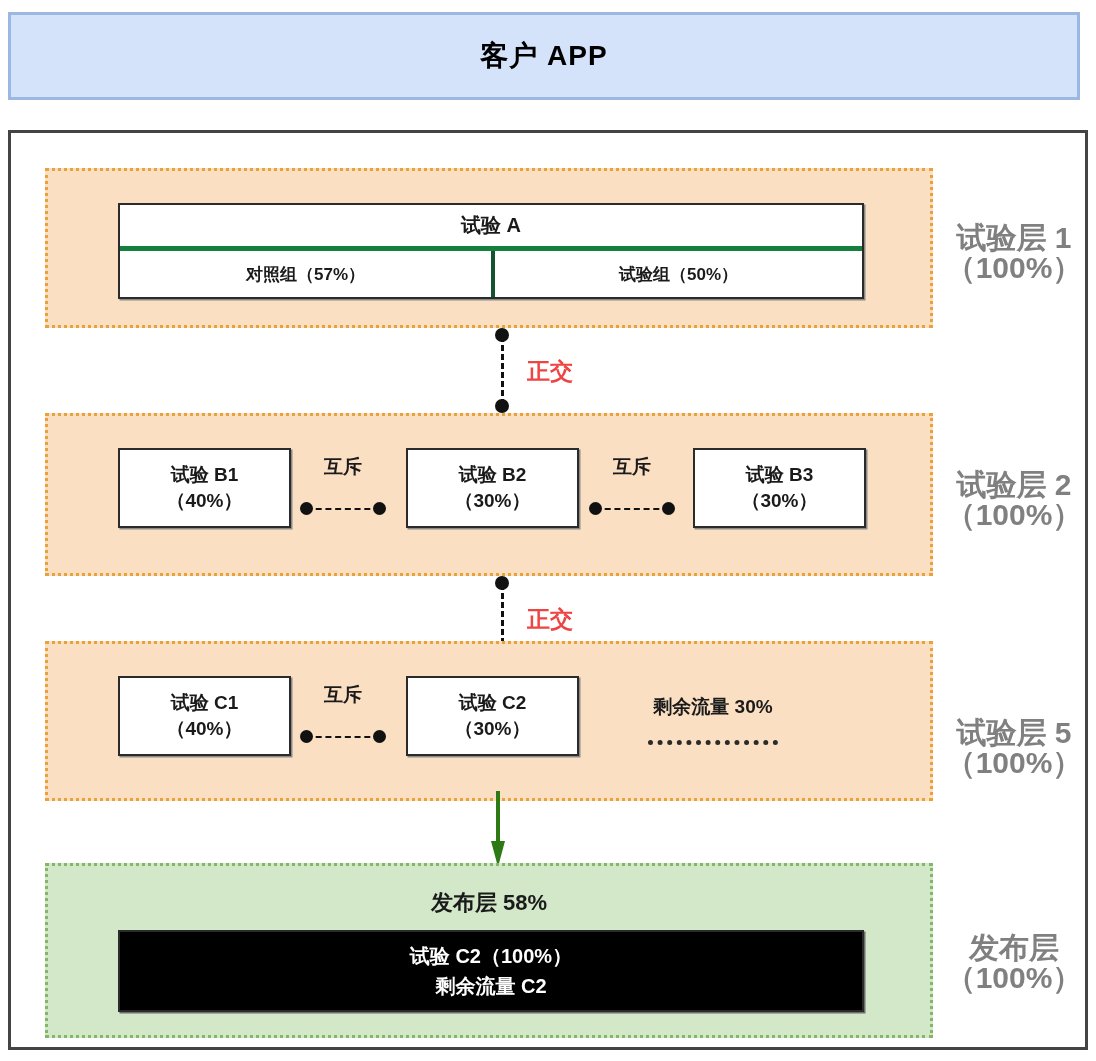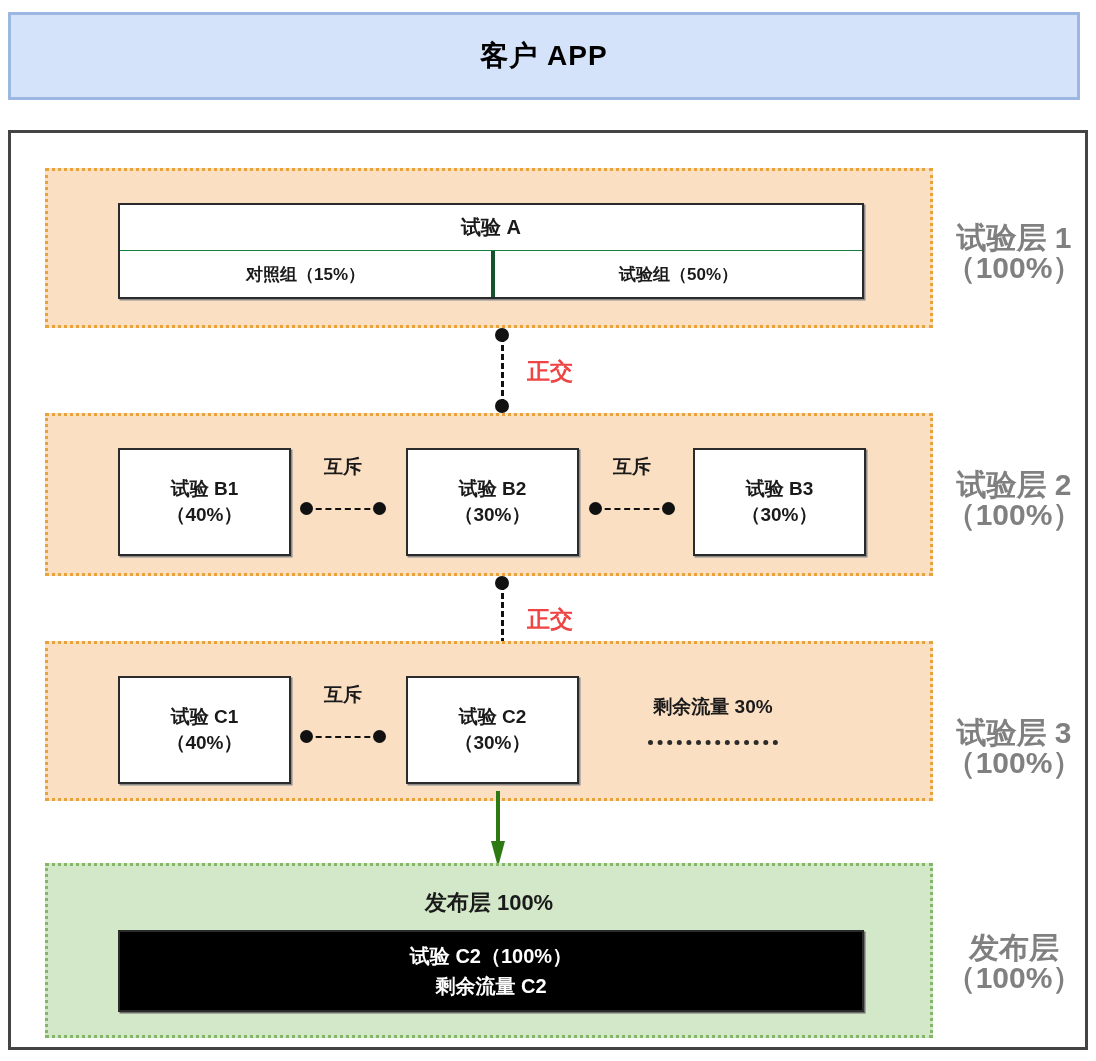--- a/index.html
+++ b/index.html
@@ -88,21 +88,21 @@
     box-sizing: border-box;
     box-shadow: 1.5px 1.5px 0 #8a8a8a;
   }
   .exp-a-title {
     height: 46px;
     display: flex;
     align-items: center;
     justify-content: center;
     font-size: 20px;
     font-weight: bold;
-    border-bottom: 1px solid #15803d;
+    border-bottom: 5px solid #15803d;
     box-sizing: border-box;
   }
   .exp-a-groups {
     height: 46px;
     display: flex;
   }
   .exp-a-group {
     flex: 1 1 50%;
     display: flex;
     align-items: center;
@@ -110,21 +110,21 @@
     font-size: 17px;
     font-weight: bold;
     box-sizing: border-box;
   }
   .exp-a-group.right { border-left: 4px solid #14532d; }
 
   
   .exp-box {
     position: absolute;
     width: 173px;
-    height: 108px;
+    height: 80px;
     background: #ffffff;
     border: 2px solid #2b2b2b;
     box-sizing: border-box;
     display: flex;
     flex-direction: column;
     align-items: center;
     justify-content: center;
     box-shadow: 1.5px 1.5px 0 #8a8a8a;
   }
   .exp-box .line1 {
@@ -295,21 +295,21 @@
 <div class="app-header">
   <span class="app-header-title">客户 APP</span>
 </div>
 
 <div class="diagram-frame">
 
   <div class="layer-band" style="top:35px; height:160px;">
     <div class="exp-a-box">
       <div class="exp-a-title">试验 A</div>
       <div class="exp-a-groups">
-        <div class="exp-a-group left">对照组（15%）</div>
+        <div class="exp-a-group left">对照组（57%）</div>
         <div class="exp-a-group right">试验组（50%）</div>
       </div>
     </div>
   </div>
   <div class="layer-caption" style="top:90px;">
     <div>试验层 1</div>
     <div>（100%）</div>
   </div>
 
   <div class="ortho" style="left:478px; top:195px; height:85px;">
@@ -378,31 +378,31 @@
       <span class="line1">试验 C2</span>
       <span class="line2">（30%）</span>
     </div>
 
     <div class="remaining" style="left:545px; top:50px;">
       <div class="remaining-label">剩余流量 30%</div>
       <div class="remaining-dots"></div>
     </div>
   </div>
   <div class="layer-caption" style="top:585px;">
-    <div>试验层 3</div>
+    <div>试验层 5</div>
     <div>（100%）</div>
   </div>
 
   <div class="green-arrow">
     <div class="shaft"></div>
     <div class="head"></div>
   </div>
 
   <div class="layer-band release" style="top:730px; height:175px;">
-    <div class="release-title">发布层 100%</div>
+    <div class="release-title">发布层 58%</div>
     <div class="release-box">
       <span class="line1">试验 C2（100%）</span>
       <span class="line2">剩余流量 C2</span>
     </div>
   </div>
   <div class="layer-caption" style="top:800px;">
     <div>发布层</div>
     <div>（100%）</div>
   </div>
 

